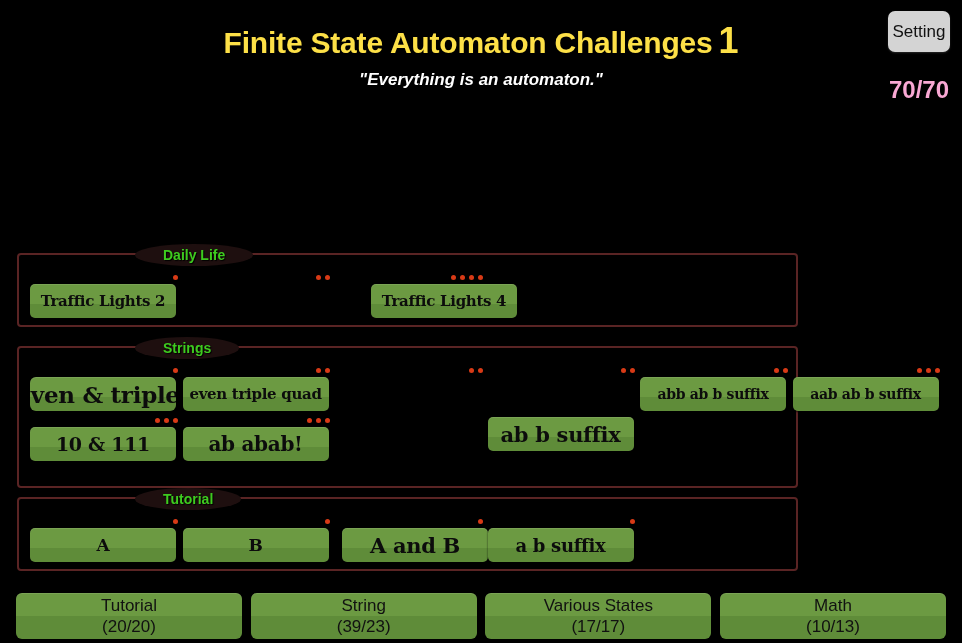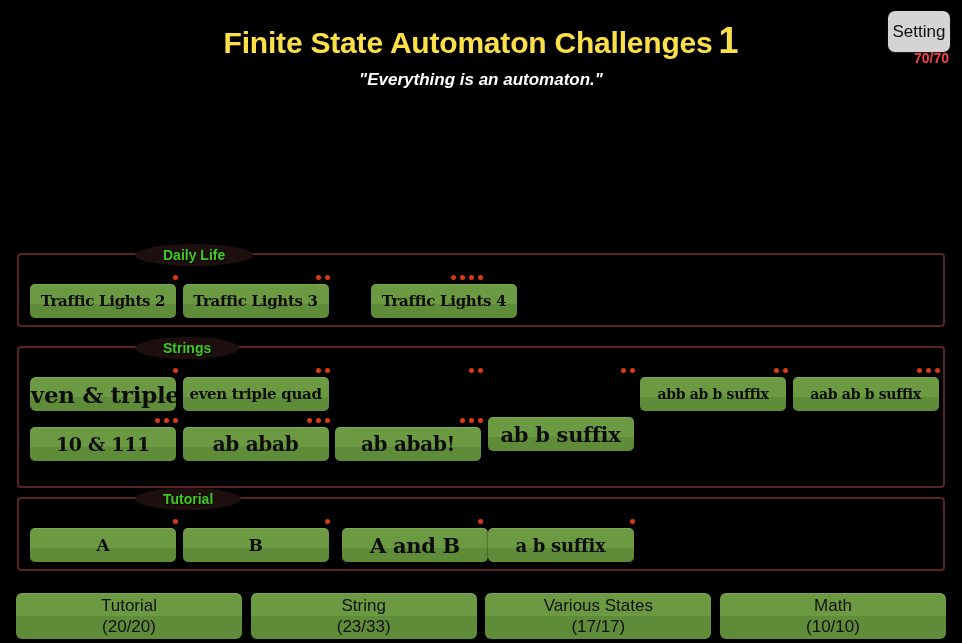--- a/index.html
+++ b/index.html
@@ -31,29 +31,29 @@
     position:absolute; right:12px; top:11px;
     width:62px; height:41px;
     background:#d4d4d4; border-radius:7px;
     display:flex; align-items:center; justify-content:center;
     color:#111; font-size:17px; font-weight:normal;
     font-family:"Liberation Sans", sans-serif;
     box-shadow:0 1px 2px rgba(255,255,255,.15);
     cursor:pointer;
   }
   .score{
-    position:absolute; right:13px; top:50px;
-    color:#ef4444; font-weight:bold; font-size:14px;
+    position:absolute; right:13px; top:76px;
+    color:#f9a8d4; font-weight:bold; font-size:24px;
     font-family:"Liberation Sans", sans-serif;
     text-shadow:1px 1px 1px #000;
   }
 
   
   .section{
-    position:absolute; left:17px; width:928px;
+    position:absolute; left:17px; width:781px;
     border:2px solid #5a2424; border-radius:4px;
     background:#000;
   }
   .section-label{
     position:absolute; left:116px; top:-11px;
     height:22px; padding:0 28px;
     background:#1e0f0f;
     border-radius:50%/50%;
     display:flex; align-items:center; justify-content:center;
     color:#3ecb1f; font-weight:bold; font-size:14px;
@@ -126,21 +126,20 @@
               <div class="dots">
                 <span class="dot"></span>
               </div>
               <div class="chal" style="font-size: 15px;">Traffic Lights 2</div>
             </div>
             <div class="cell">
               <div class="dots">
                 <span class="dot"></span>
                 <span class="dot"></span>
               </div>
-              <div class="chal" style="font-size: 15px;">Traffic Lights 3</div>
             </div>
             <div class="cell">
               <div class="dots">
                 <span class="dot"></span>
                 <span class="dot"></span>
                 <span class="dot"></span>
                 <span class="dot"></span>
               </div>
               <div class="chal" style="font-size: 15px; margin-left: 36px;">Traffic Lights 4</div>
             </div>
@@ -201,28 +200,20 @@
                 <span class="dot"></span>
               </div>
               <div class="chal" style="font-size: 19px;">10 &amp; 111</div>
             </div>
             <div class="cell">
               <div class="dots">
                 <span class="dot"></span>
                 <span class="dot"></span>
                 <span class="dot"></span>
               </div>
-              <div class="chal" style="font-size: 20px;">ab abab</div>
-            </div>
-            <div class="cell">
-              <div class="dots">
-                <span class="dot"></span>
-                <span class="dot"></span>
-                <span class="dot"></span>
-              </div>
               <div class="chal" style="font-size: 20px;">ab abab!</div>
             </div>
           </div>
         </div>
       </div>
       <div class="section" style="top: 497px; height: 74px;">
         <div class="section-label">Tutorial</div>
         <div class="grid">
           <div class="row">
             <div class="cell">
@@ -254,25 +245,25 @@
       </div>
     </div>
 
   <div class="tabbar" id="tabbar">
       <div class="tab">
         <div>Tutorial</div>
         <div>(20/20)</div>
       </div>
       <div class="tab">
         <div>String</div>
-        <div>(23/33)</div>
+        <div>(39/23)</div>
       </div>
       <div class="tab">
         <div>Various States</div>
         <div>(17/17)</div>
       </div>
       <div class="tab">
         <div>Math</div>
-        <div>(10/10)</div>
+        <div>(10/13)</div>
       </div>
     </div>
 
 </div>
 
 </body></html>

